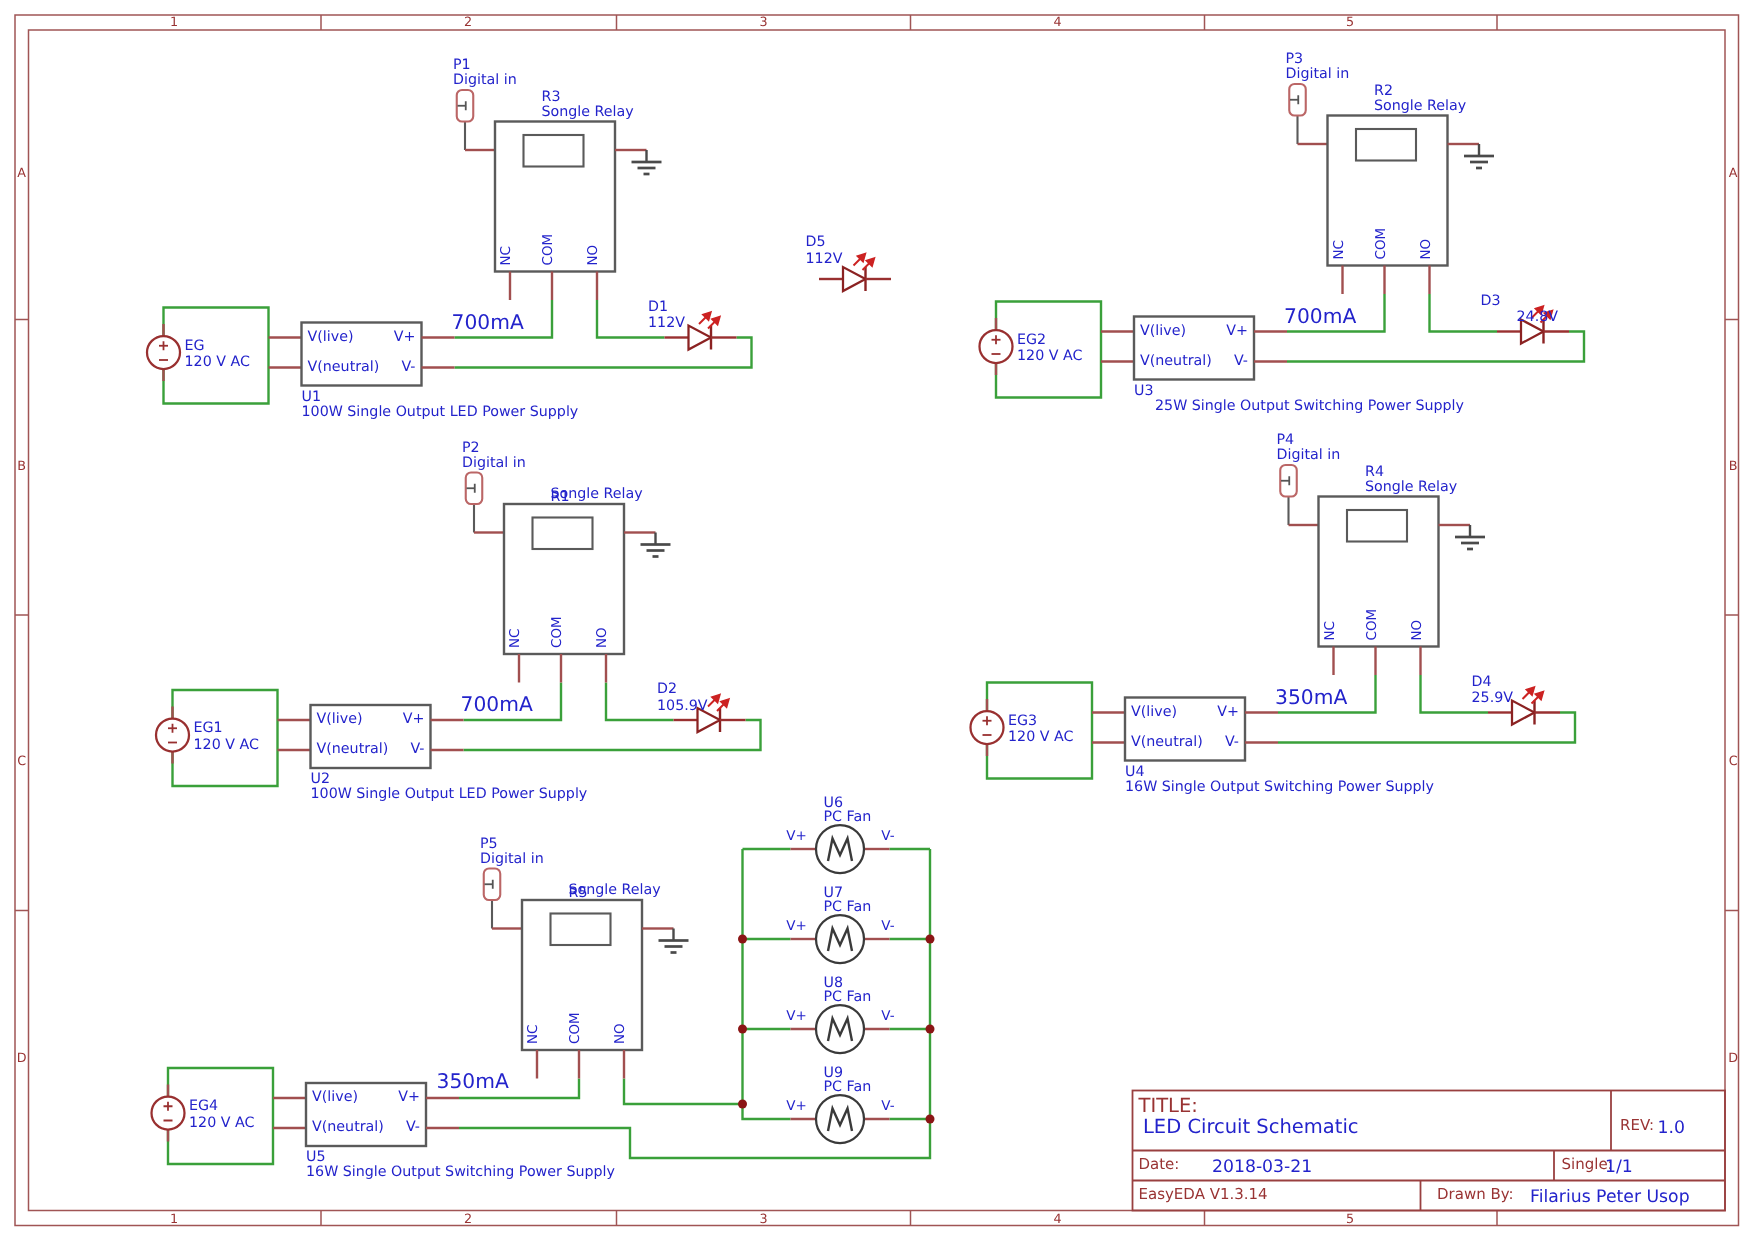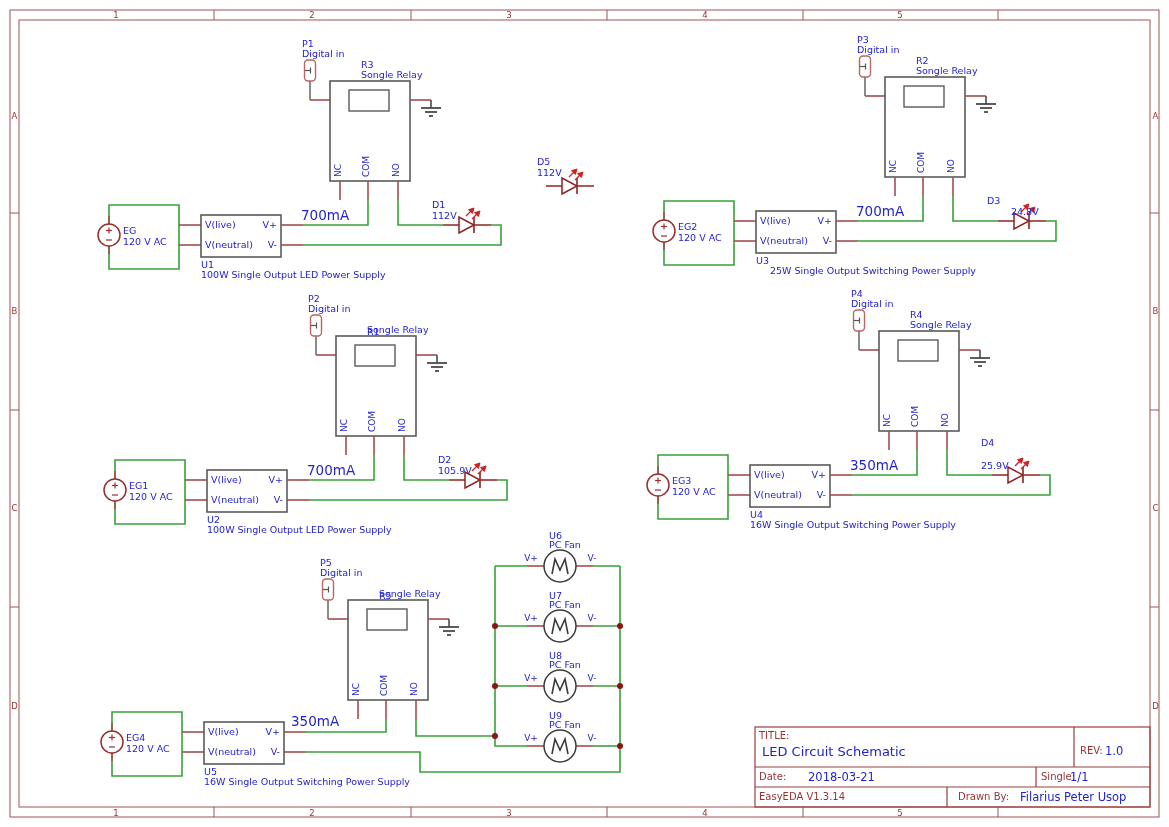--- a/index.html
+++ b/index.html
@@ -227,21 +227,21 @@
   <div class="vlabel" style="left:392px;top:161px;height:16px">NO</div>
   <div class="lbl" style="left:205px;top:220px">V(live)</div>
   <div class="lbl" style="left:205px;top:240px">V(neutral)</div>
   <div class="lbl" style="left:253px;top:220px;width:24px;text-align:right">V+</div>
   <div class="lbl" style="left:253px;top:240px;width:24px;text-align:right">V-</div>
   <div class="lbl" style="left:201px;top:260px">U4</div>
   <div class="lbl" style="left:201px;top:270px">16W Single Output Switching Power Supply</div>
   <div class="lbl" style="left:123px;top:226px">EG3</div>
   <div class="lbl" style="left:123px;top:237px">120 V AC</div>
   <div class="lbl cur" style="left:301px;top:208px">350mA</div>
-  <div class="lbl" style="left:432px;top:188px">D4</div>
+  <div class="lbl" style="left:432px;top:200px">D4</div>
   <div class="lbl" style="left:432px;top:211px">25.9V</div>
 </div>
 
 <div class="ckt" style="left:0;top:0">
   <div class="lbl" style="left:320px;top:558px">P5</div>
   <div class="lbl" style="left:320px;top:568px">Digital in</div>
   <div class="lbl" style="left:379px;top:591px">R5</div>
   <div class="lbl" style="left:379px;top:589px">Songle Relay</div>
   <div class="vlabel" style="left:352px;top:681px;height:15px">NC</div>
   <div class="vlabel" style="left:380px;top:671px;height:25px">COM</div>
@@ -273,21 +273,21 @@
 <div class="lbl sm" style="left:581px;top:674px;width:22px;text-align:center">V-</div>
 
 <div class="lbl" style="left:549px;top:711px">U9</div>
 <div class="lbl" style="left:549px;top:720px">PC Fan</div>
 <div class="lbl sm" style="left:520px;top:734px;width:22px;text-align:center">V+</div>
 <div class="lbl sm" style="left:581px;top:734px;width:22px;text-align:center">V-</div>
 
 <div class="lbl" style="left:537px;top:157px">D5</div>
 <div class="lbl" style="left:537px;top:168px">112V</div>
 
-<div class="tb-lab" style="left:759px;top:730px;font-size:10px">TITLE:</div>
+<div class="tb-lab" style="left:759px;top:730px;font-size:13px">TITLE:</div>
 <div class="tb-title" style="left:762px;top:744px">LED Circuit Schematic</div>
 <div class="tb-lab" style="left:1080px;top:745px">REV:</div>
 <div class="tb-val" style="left:1105px;top:744px">1.0</div>
 <div class="tb-lab" style="left:759px;top:771px">Date:</div>
 <div class="tb-val" style="left:808px;top:770px">2018-03-21</div>
 <div class="tb-lab" style="left:1041px;top:771px">Single:</div>
 <div class="tb-val" style="left:1070px;top:770px">1/1</div>
 <div class="tb-lab" style="left:759px;top:791px">EasyEDA V1.3.14</div>
 <div class="tb-lab" style="left:958px;top:791px">Drawn By:</div>
 <div class="tb-val" style="left:1020px;top:790px">Filarius Peter Usop</div>

